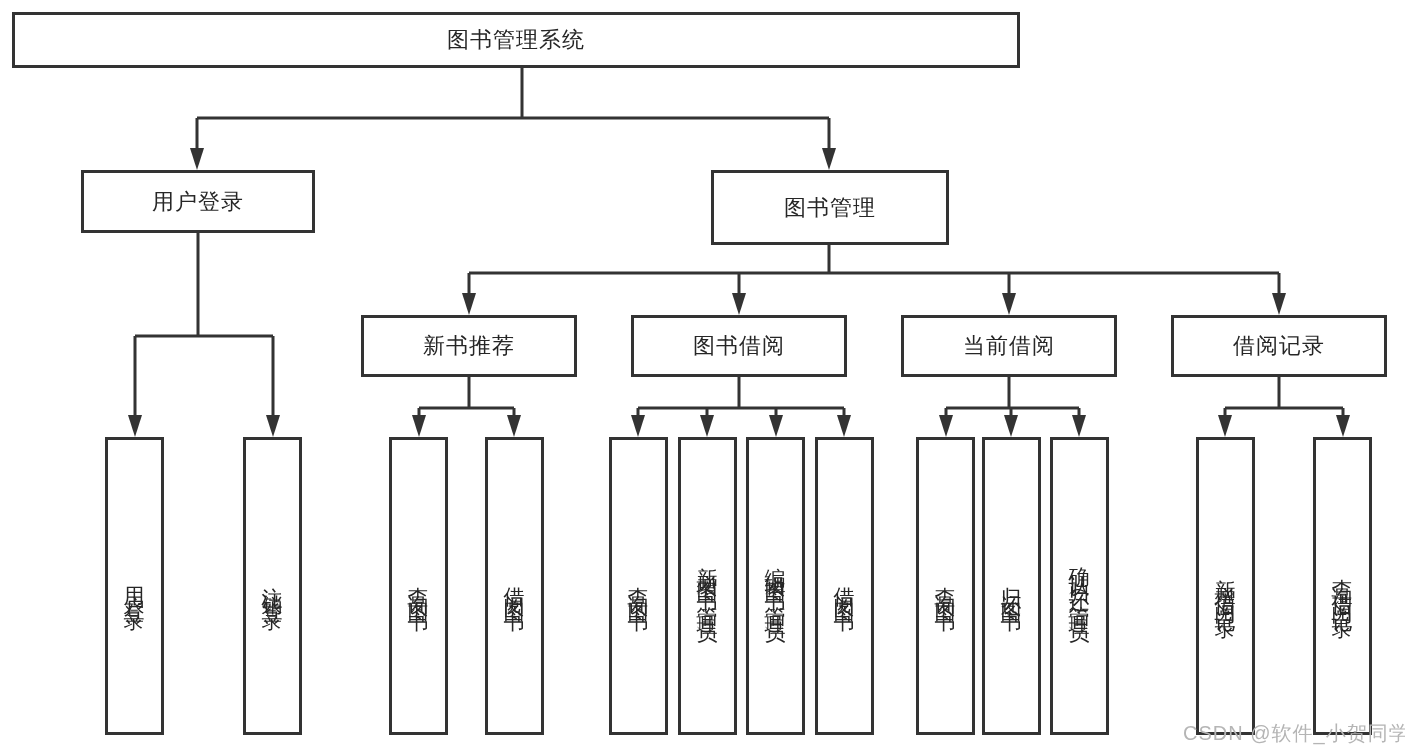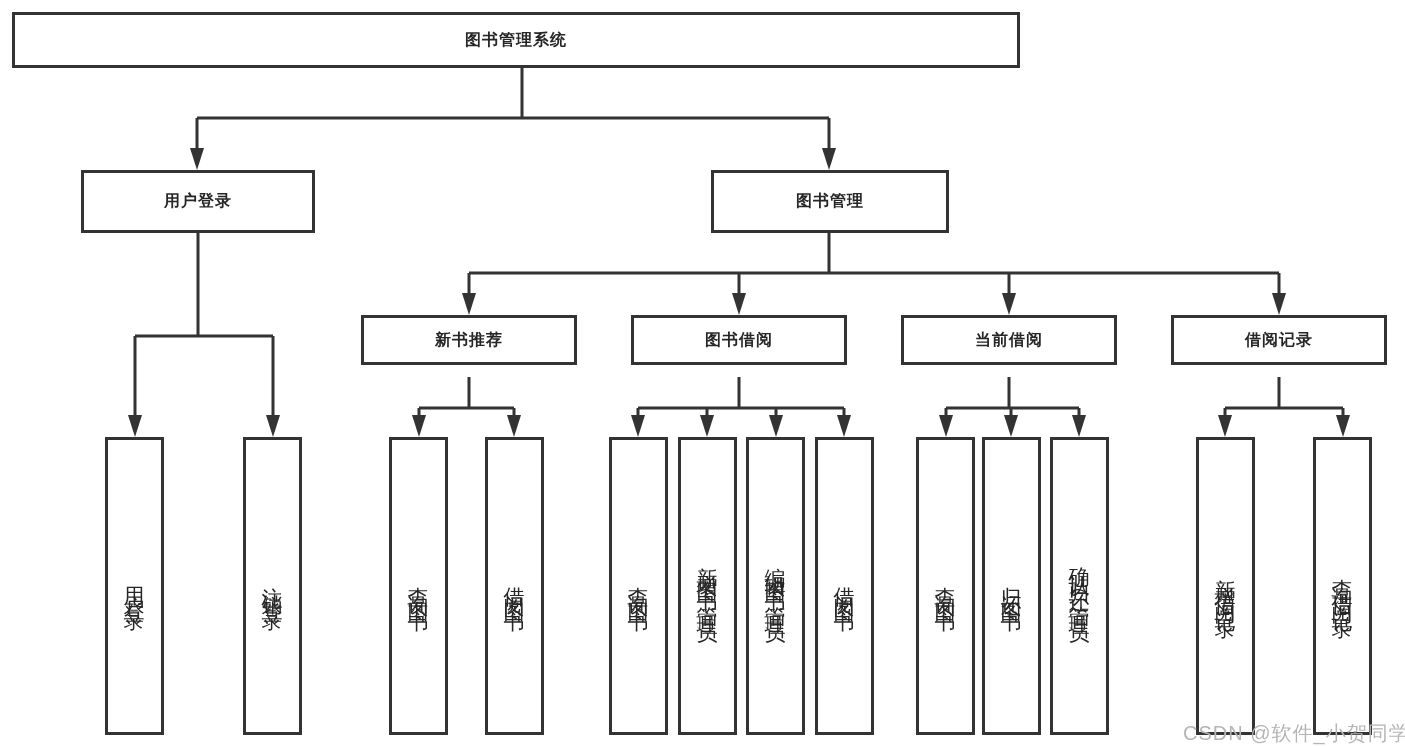--- a/index.html
+++ b/index.html
@@ -33,24 +33,23 @@
     stroke: none;
   }
   .box {
     position: absolute;
     border: 3px solid var(--line);
     background: var(--bg);
     display: flex;
     align-items: center;
     justify-content: center;
     color: var(--text);
-    font-size: 16px;
+    font-size: 22px;
     letter-spacing: 1px;
     white-space: nowrap;
-    font-weight: bold;
   }
   .vbox {
     position: absolute;
     top: 437px;
     width: 59px;
     height: 298px;
     border: 3px solid var(--line);
     background: var(--bg);
     display: flex;
     align-items: center;
@@ -59,22 +58,22 @@
   }
   .vbox span {
     writing-mode: vertical-rl;
     text-orientation: mixed;
     font-size: 21px;
     letter-spacing: 8px;
     line-height: 1;
   }
   .root-box   { left: 12px;  top: 12px;  width: 1008px; height: 56px; }
   .l2-a       { left: 81px;  top: 170px; width: 234px;  height: 63px; }
-  .l2-b       { left: 711px; top: 170px; width: 238px;  height: 63px; }
-  .l3         { top: 315px; width: 216px; height: 50px; }
+  .l2-b       { left: 711px; top: 170px; width: 238px;  height: 75px; }
+  .l3         { top: 315px; width: 216px; height: 62px; }
   .l3-a { left: 361px; }
   .l3-b { left: 631px; }
   .l3-c { left: 901px; }
   .l3-d { left: 1171px; }
   .leaf-1  { left: 105px; }
   .leaf-2  { left: 243px; }
   .leaf-3  { left: 389px; }
   .leaf-4  { left: 485px; }
   .leaf-5  { left: 609px; }
   .leaf-6  { left: 678px; }

